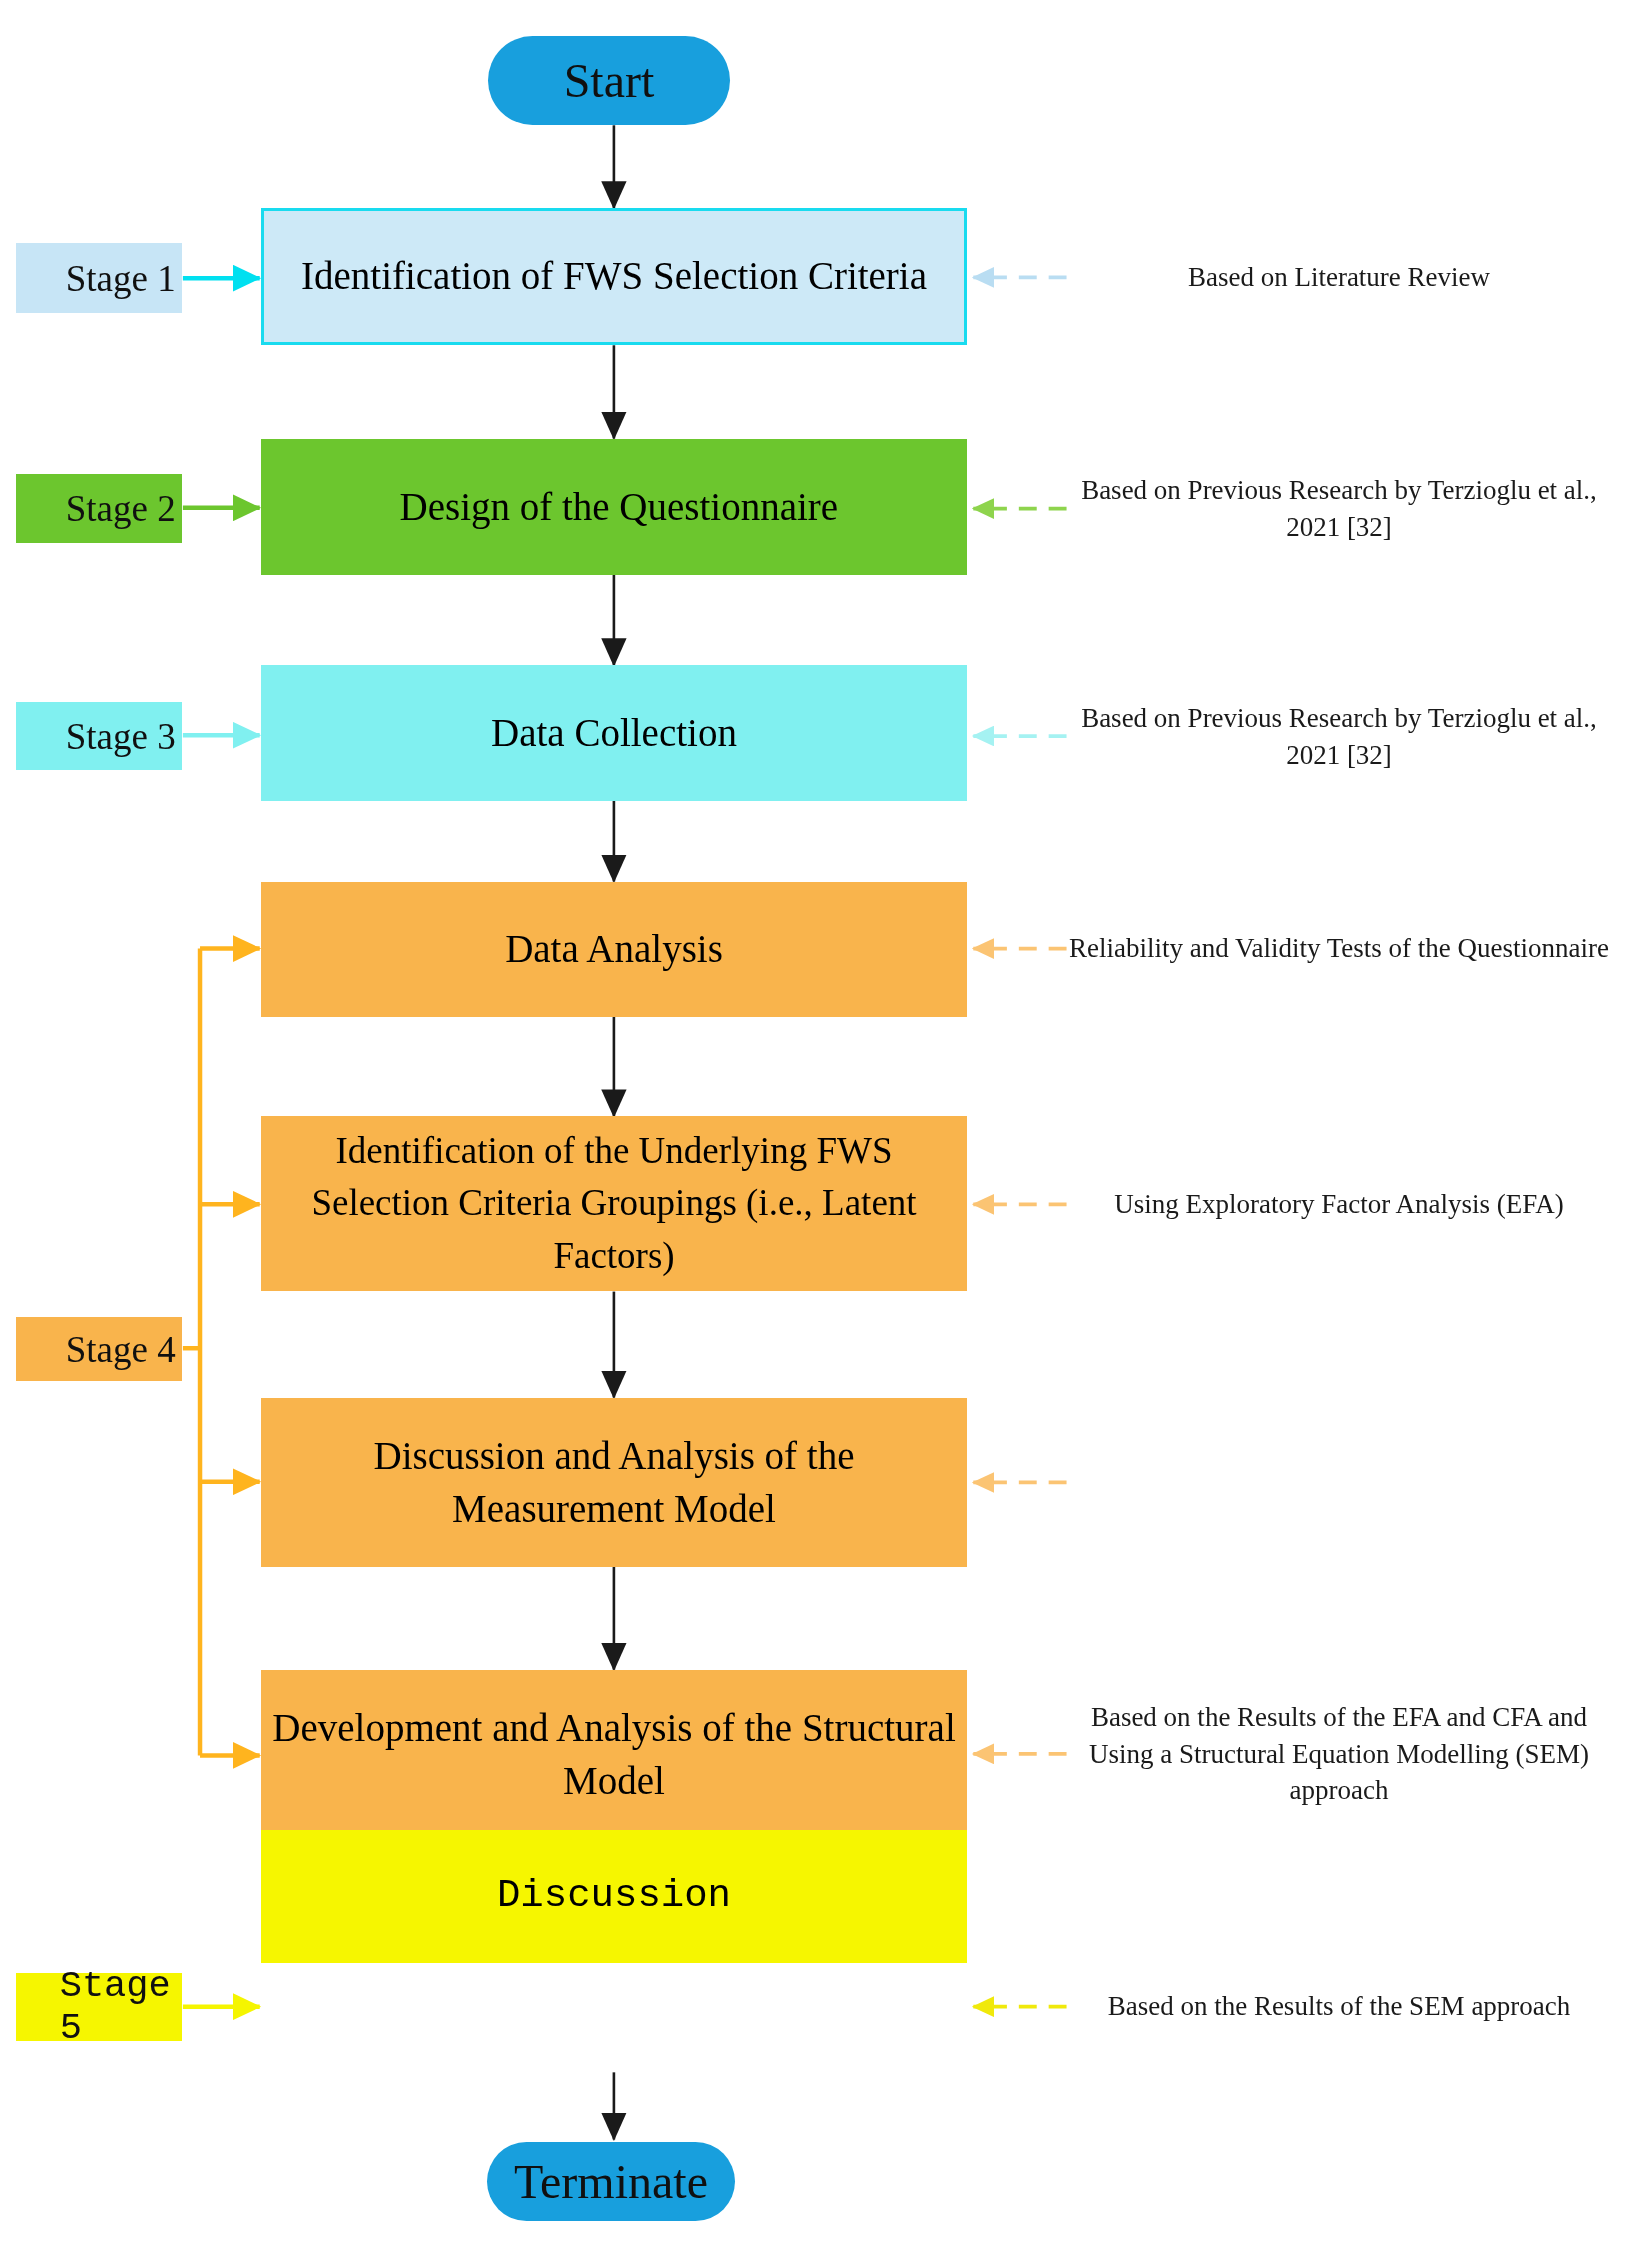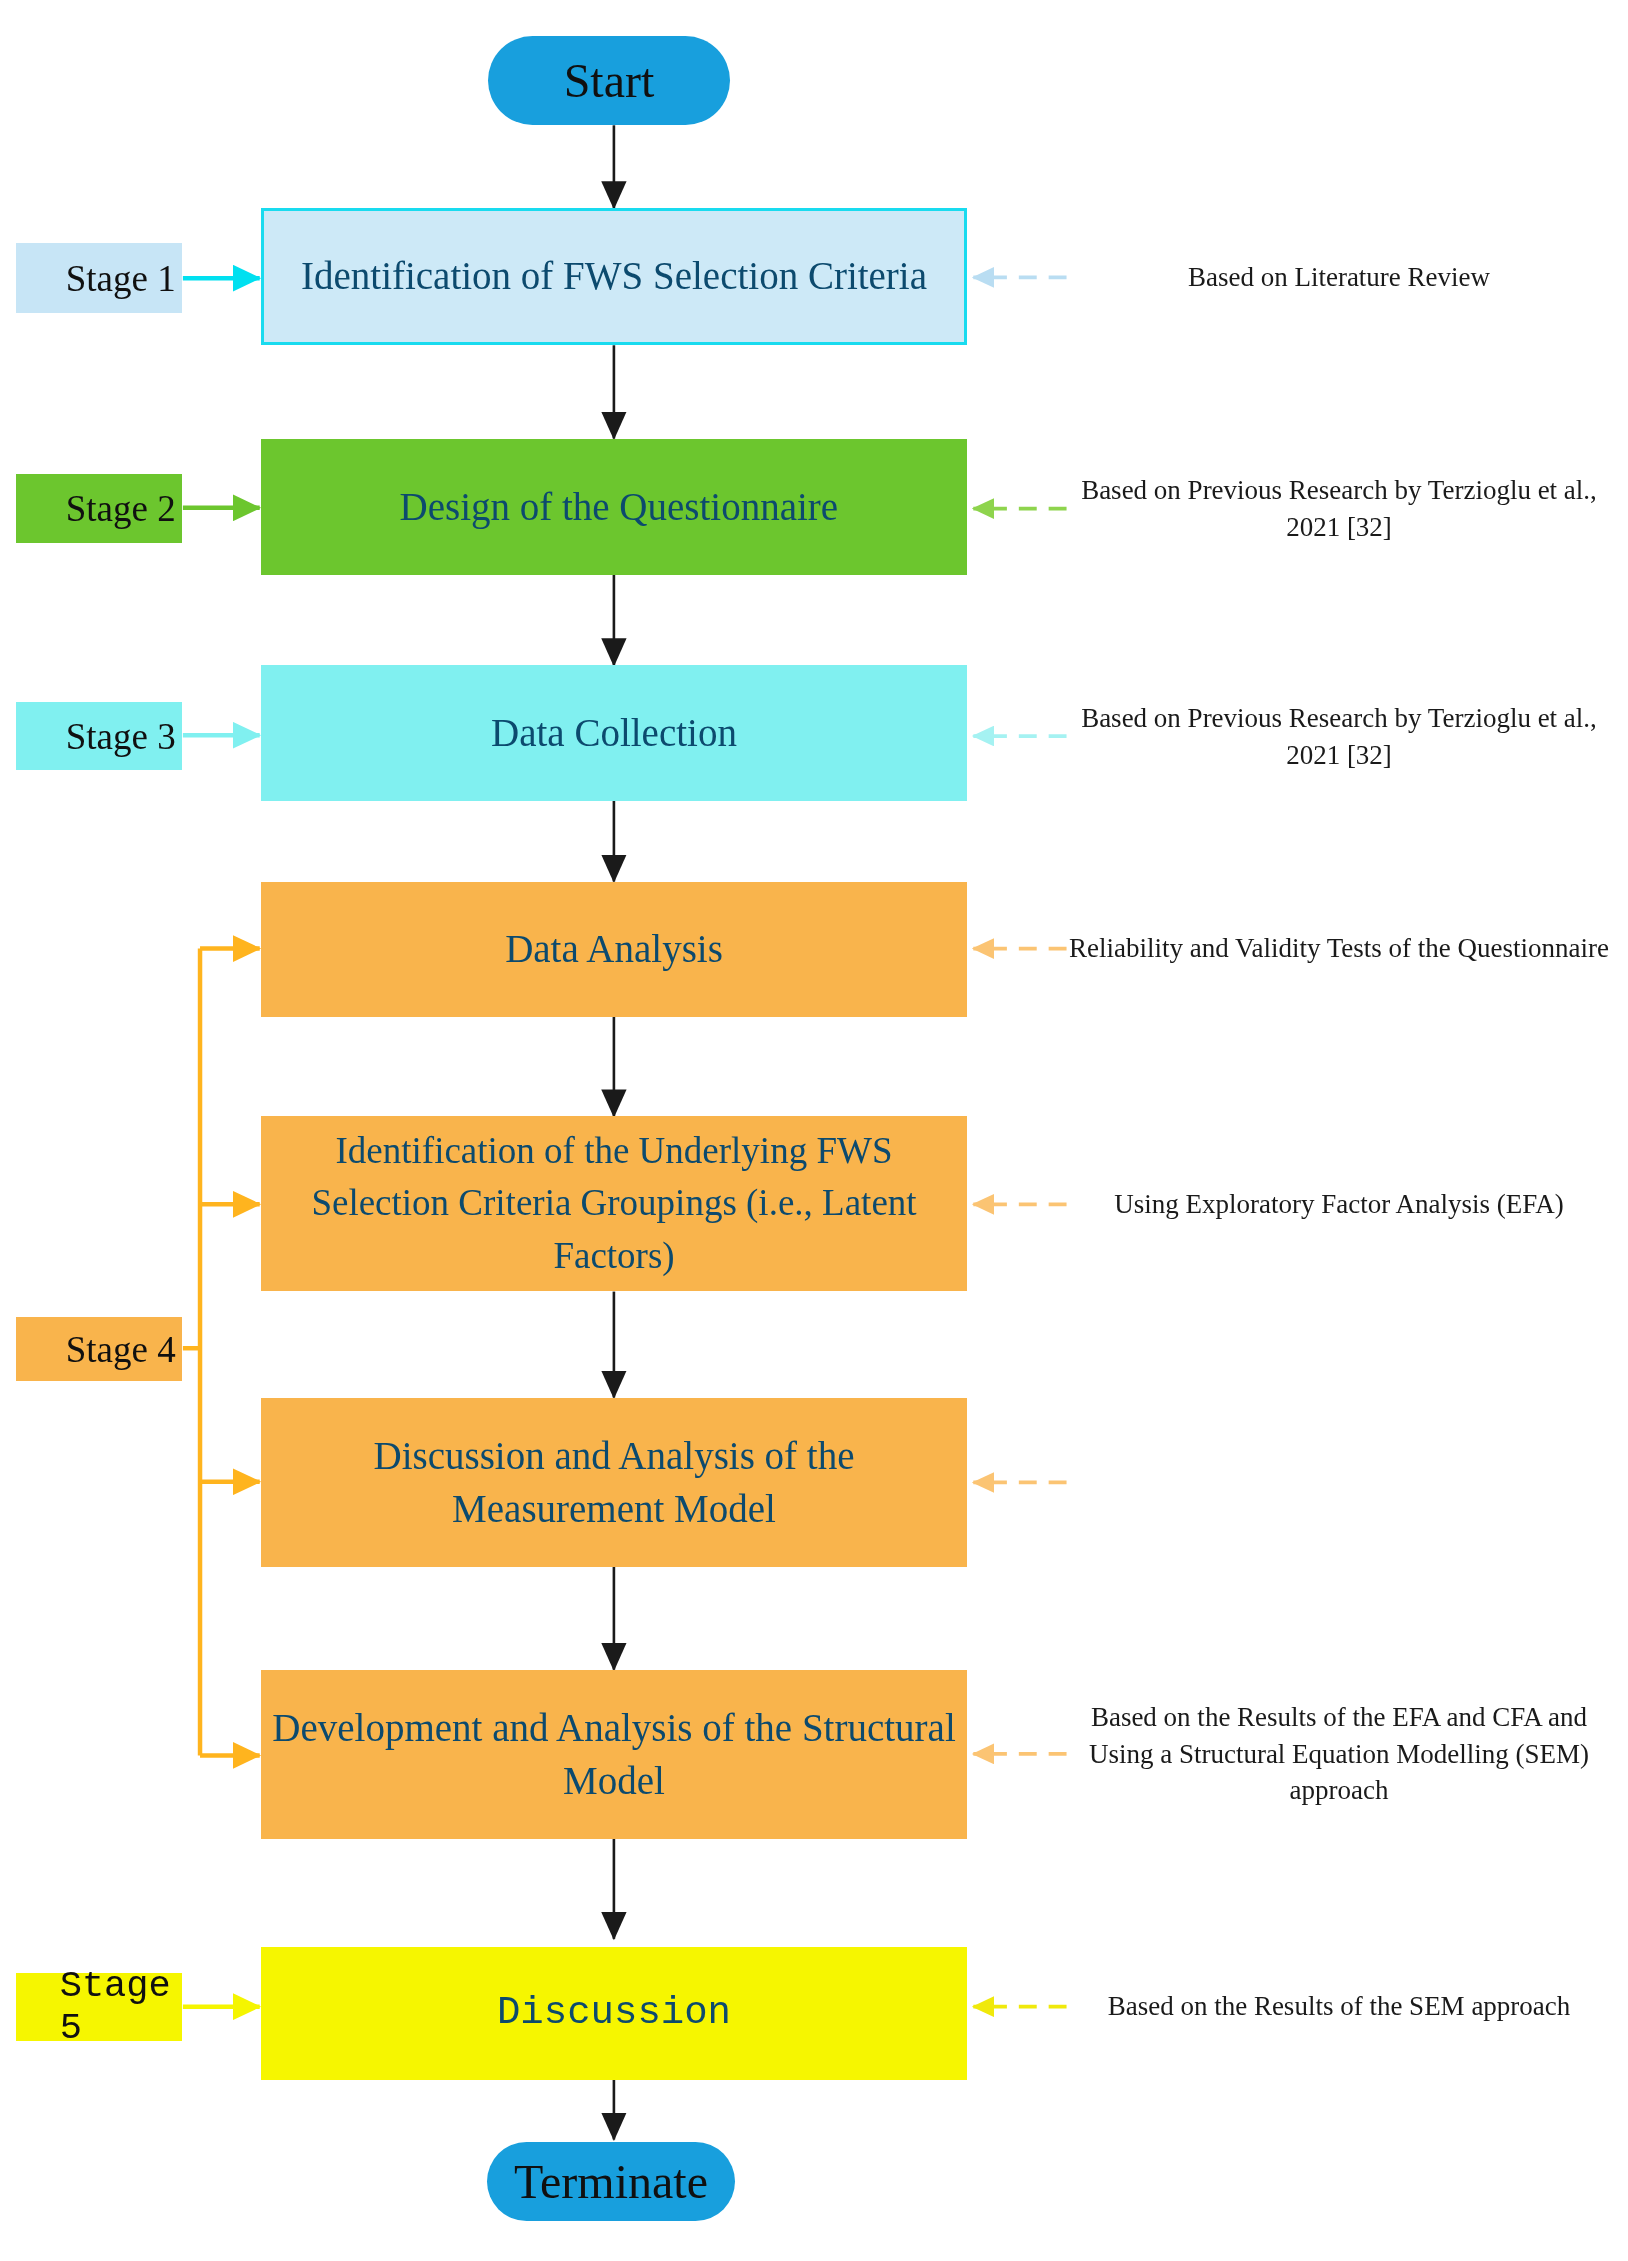--- a/index.html
+++ b/index.html
@@ -18,21 +18,21 @@
     border-radius:46px;
     display:flex;align-items:center;justify-content:center;
     font-size:48px;
     color:#101010;
   }
   .node{
     display:flex;align-items:center;justify-content:center;
     text-align:center;
     font-size:39px;
     line-height:1.35;
-    color:#0c4a6e;
+    color:#000000;
     left:261px;width:706px;
     padding:0 10.4px;
   }
   .stage-label{
     display:flex;align-items:center;justify-content:center;
     font-size:37px;
     left:15.7px;width:166px;
     color:#101010;
     padding-left:44px;
   }
@@ -162,21 +162,21 @@
   </div>
 
   <div class="abs node c-stage4" style="top:1398px;height:169px;">
     <span>Discussion and Analysis of the Measurement Model</span>
   </div>
 
   <div class="abs node c-stage4" style="top:1670px;height:169px;">
     <span>Development and Analysis of the Structural Model</span>
   </div>
 
-  <div class="abs node c-stage5" style="top:1947px;height:133px;">
+  <div class="abs node c-stage5" style="top:1830px;height:133px;">
     <span>Discussion</span>
   </div>
 
   <div class="abs stage-label c-stage1-label" style="top:243px;height:70px;">
     <span>Stage 1</span>
   </div>
 
   <div class="abs stage-label c-stage2" style="top:474px;height:69px;">
     <span>Stage 2</span>
   </div>

